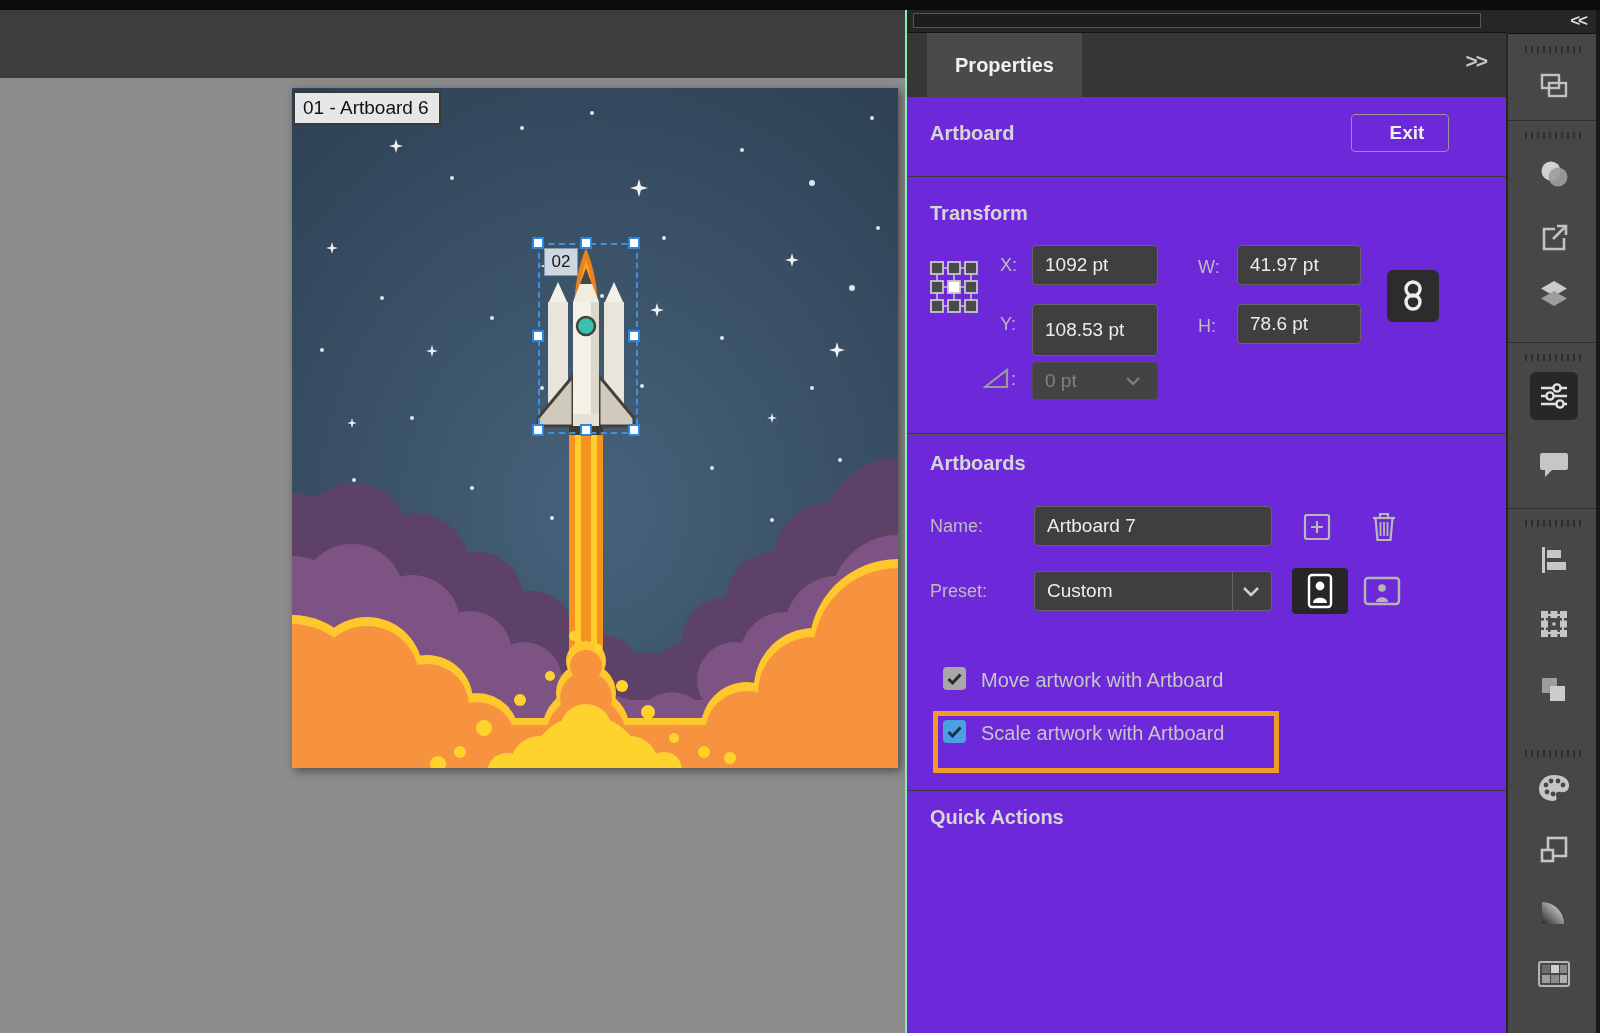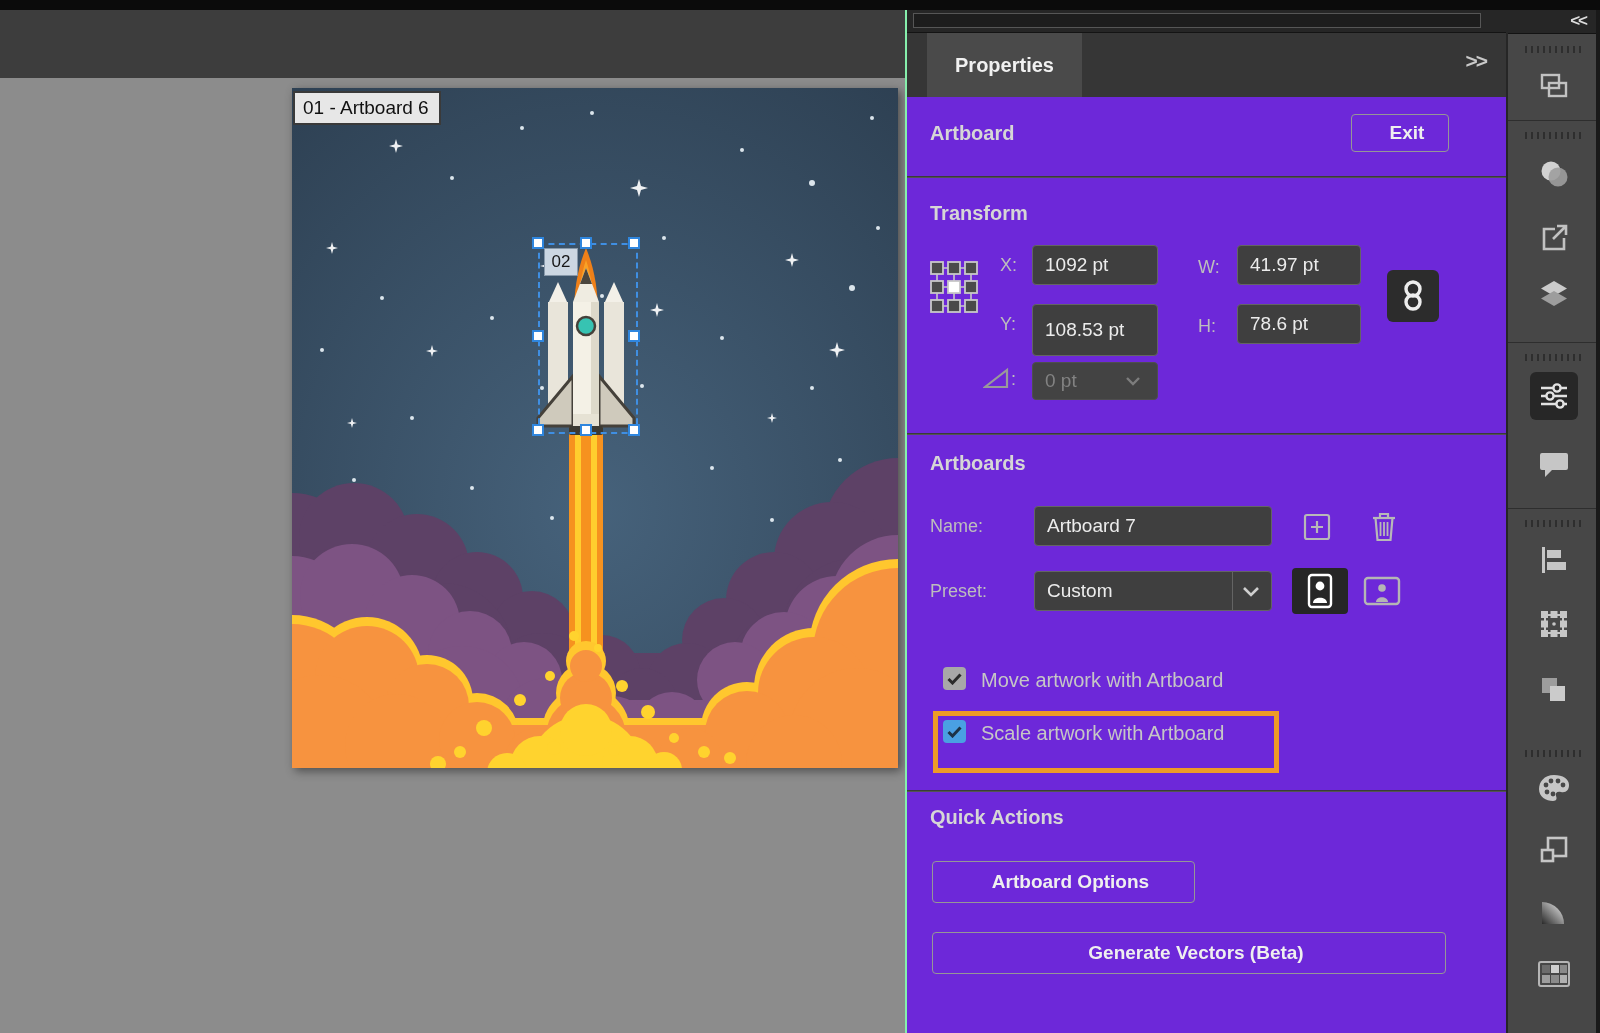--- a/index.html
+++ b/index.html
@@ -374,22 +374,20 @@
     <div class="abs checkbox" style="left:36px;top:710px;background:#4AA0E2;">
       <svg width="15" height="12" viewBox="0 0 15 12">
         <polyline points="1.5,6 5.5,10 13.5,1.5" fill="none" stroke="#1d3347" stroke-width="3"></polyline>
       </svg>
     </div>
     <div class="abs cb-label" style="left:74px;top:712px;">Scale artwork with Artboard</div>
 
     <div class="abs divider" style="top:780px;"></div>
 
     <div class="abs sec-title" style="left:23px;top:796px;">Quick Actions</div>
-    <button class="abs btn" style="left:25px;top:851px;width:263px;height:42px;">Artboard Options</button>
-    <button class="abs btn" style="left:25px;top:922px;width:514px;height:42px;">Generate Vectors (Beta)</button>
   </div>
 
   <div class="abs rail">
     <div class="abs rail-top">&lt;&lt;</div>
 
     <div class="abs gripper" style="top:36px;"></div>
     <div class="abs rail-item" style="top:54px;">
       <svg width="32" height="32" viewBox="0 0 32 32">
         <rect x="4" y="5" width="17" height="13" fill="none" stroke="#c2c2c2" stroke-width="2.4"></rect>
         <rect x="11" y="13" width="17" height="13" fill="none" stroke="#c2c2c2" stroke-width="2.4"></rect>

